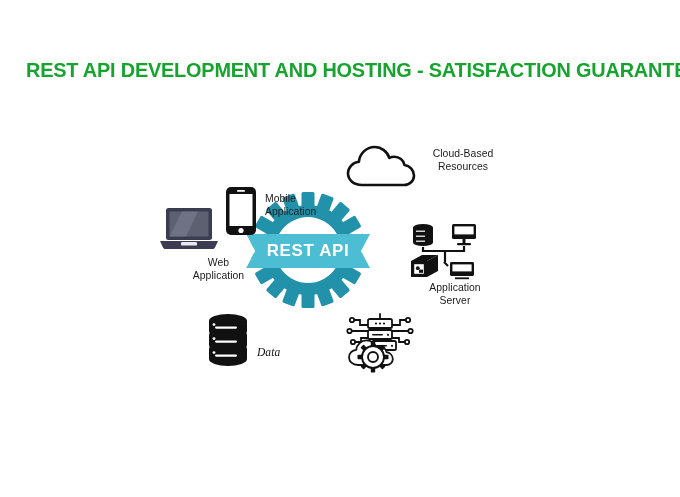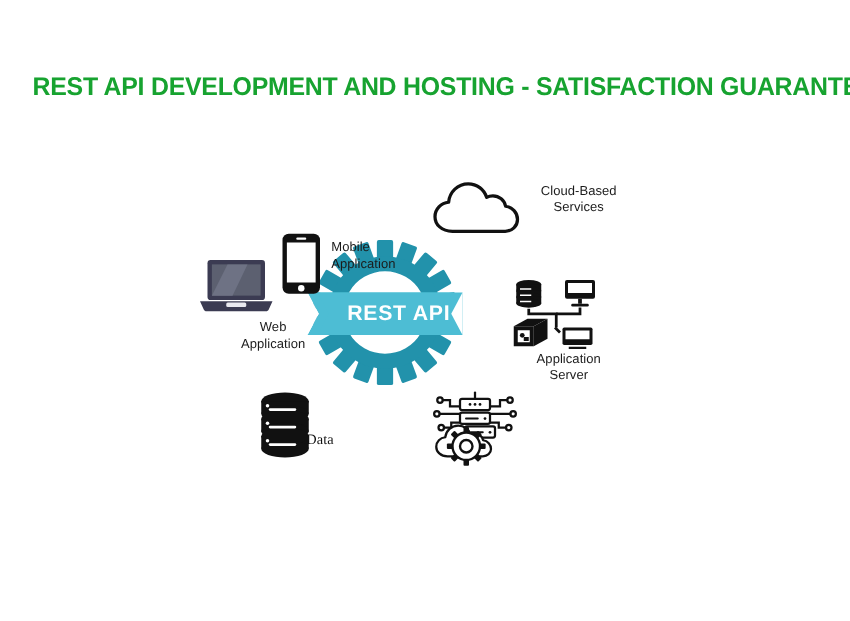--- a/index.html
+++ b/index.html
@@ -161,21 +161,21 @@
           </g>
         </g>
       </svg>
 
       <svg width="128" height="40" viewBox="0 0 128 40" style="position:absolute; left:0px; top:40px;">
         <path d="M2,3 L126,3 L126,37 L2,37 L11,20 Z" fill="#4dbdd4"></path>
         <path d="M126,3 L126,37 L117,20 Z" fill="#ffffff"></path>
         <path d="M2,3 L2,37 L11,20 Z" fill="#ffffff"></path>
         <path d="M10,3 L118,3 L109,20 L118,37 L10,37 L19,20 Z" fill="#4dbdd4"></path>
       </svg>
-      <div style="position:absolute; left:11px; top:40px; width:128px; height:40px;
+      <div style="position:absolute; left:0; top:40px; width:128px; height:40px;
                   display:flex; align-items:center; justify-content:center;
                   font-family:'Liberation Sans', sans-serif; font-size:17px;
                   font-weight:bold; color:#ffffff; letter-spacing:0.6px;">REST API</div>
     </div>
 
     <div class="node" id="node-mobile">
       <svg class="node-icon" style="left:0px; top:0px;" width="34" height="52" viewBox="0 0 34 52">
         <rect x="2" y="2" width="30" height="48" rx="5" ry="5" fill="#111111"></rect>
         <rect x="5.5" y="9" width="23" height="32" fill="#ffffff"></rect>
         <rect x="13" y="5" width="8" height="1.8" rx="0.9" fill="#ffffff"></rect>
@@ -186,21 +186,21 @@
     </div>
 
     <div class="node" id="node-cloud-svcs">
       <svg class="node-icon" style="left:0px; top:3px;" width="72" height="44" viewBox="0 0 72 44">
         <path d="M17,41 C8.2,41 3,35.6 3,29.3 C3,23.4 7.8,18.3 13.9,17.8
                  C14.6,9.6 21.3,3 29.6,3 C36.5,3 42.4,7.6 44.3,13.9
                  C45.8,13.1 47.5,12.7 49.3,12.7 C54.4,12.7 58.6,16.3 59.5,21
                  C64.9,21.7 69,26.2 69,31.5 C69,36.8 64.6,41 59.2,41 Z" fill="none" stroke="#111111" stroke-width="2.6" stroke-linejoin="round"></path>
       </svg>
       <div class="node-label label-center" style="left:74px; top:7px; width:88px;">Cloud-Based
-Services</div>
+Resources</div>
     </div>
 
     <div class="node" id="node-web">
       <svg class="node-icon" style="left:8px; top:0px;" width="62" height="46" viewBox="0 0 62 46">
         <rect x="8" y="2" width="46" height="32" rx="2.5" fill="#3b3b52"></rect>
         <rect x="11.5" y="5.5" width="39" height="25" fill="#5c6070"></rect>
         <polygon points="24,5.5 40,5.5 28,30.5 11.5,30.5" fill="#6e7284"></polygon>
         <path d="M2,35 L60,35 L57,41.5 C56.6,42.4 55.8,43 54.8,43 L7.2,43
                  C6.2,43 5.4,42.4 5,41.5 Z" fill="#3b3b52"></path>
         <rect x="23" y="36" width="16" height="3.6" rx="1.2" fill="#e9e9ef"></rect>
@@ -274,21 +274,21 @@
         </g>
         <g fill="#ffffff">
           <rect x="10" y="14.5" width="22" height="2.2" rx="1.1"></rect>
           <rect x="10" y="28.5" width="22" height="2.2" rx="1.1"></rect>
           <rect x="10" y="42.5" width="22" height="2.2" rx="1.1"></rect>
           <circle cx="9" cy="12.6" r="1.4"></circle>
           <circle cx="9" cy="26.6" r="1.4"></circle>
           <circle cx="9" cy="40.6" r="1.4"></circle>
         </g>
       </svg>
-      <div class="node-label label-left label-serif" style="left:40px; top:34px; width:58px;">Data</div>
+      <div class="node-label label-left label-serif" style="left:52px; top:34px; width:58px;font-style:italic;">Data</div>
     </div>
 
     <div class="node" id="node-cloudres">
       <svg class="node-icon" style="left:0px; top:0px;" width="72" height="58" viewBox="0 0 72 58">
         <g stroke="#111111" stroke-width="1.8" fill="none" stroke-linecap="round">
 
           <circle cx="8" cy="8" r="2.2"></circle>
           <path d="M10.2,8 L16,8 L16,13 L24,13"></path>
           <circle cx="5.5" cy="19" r="2.2"></circle>
           <path d="M7.7,19 L24,19"></path>

